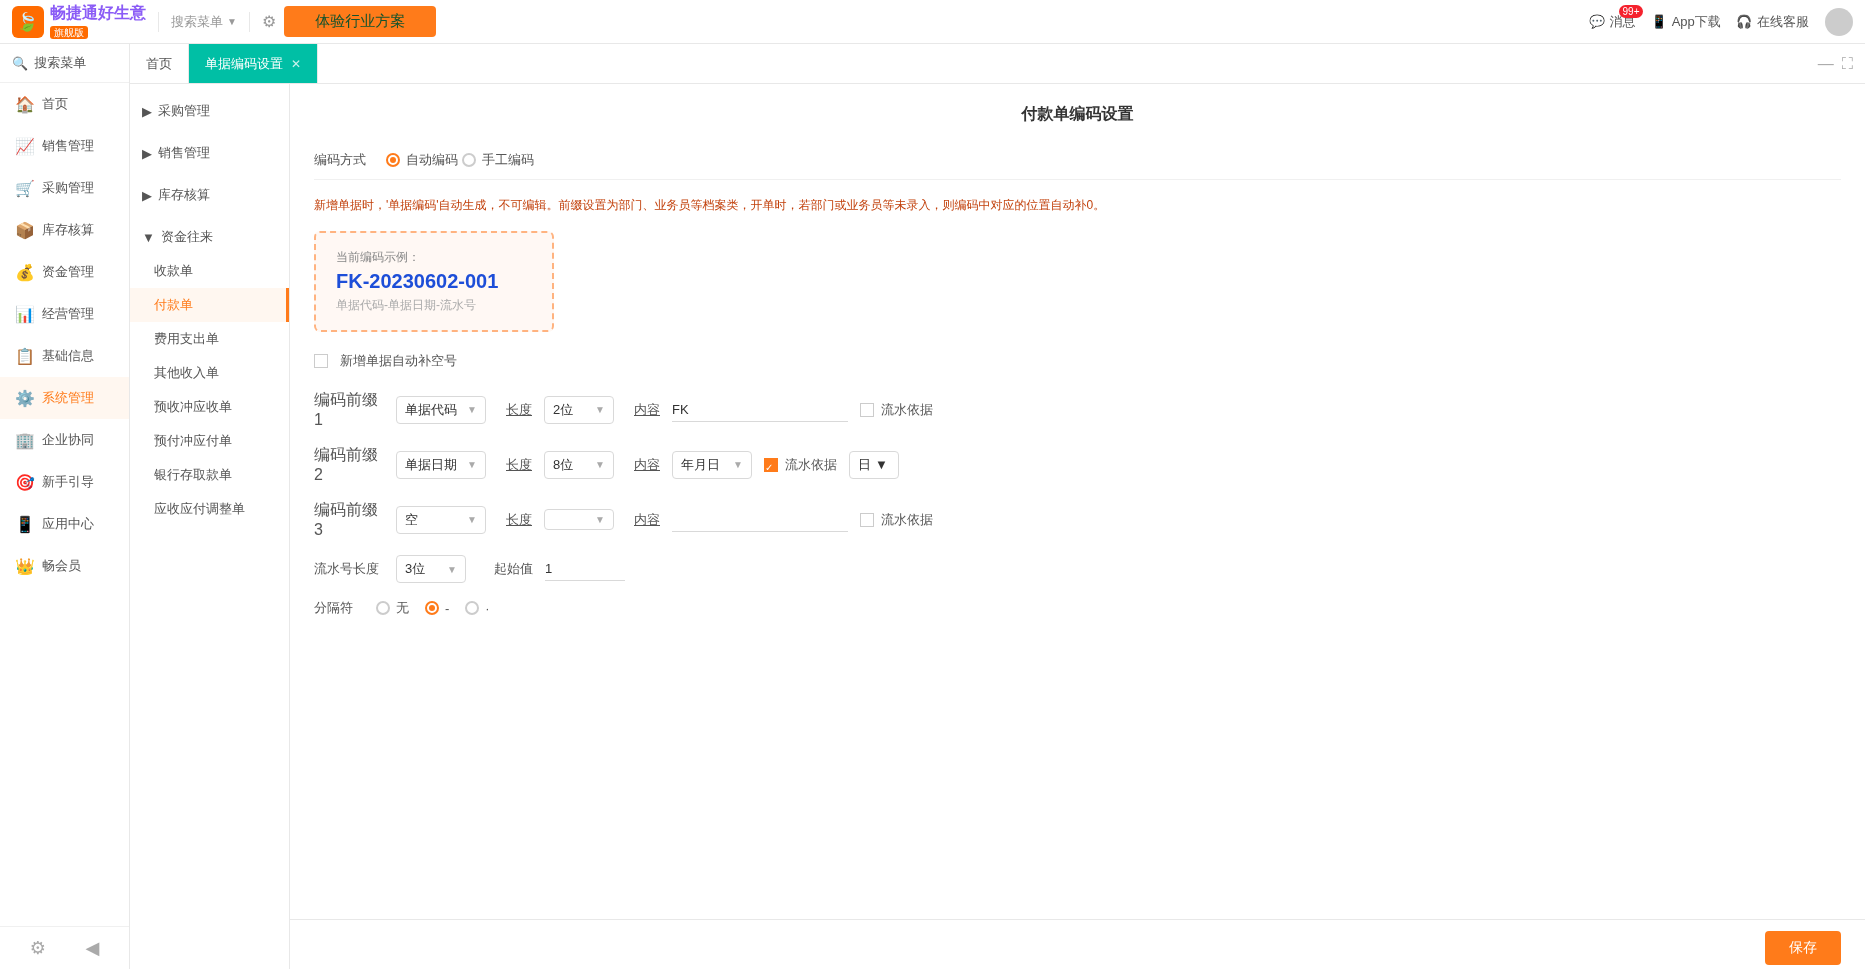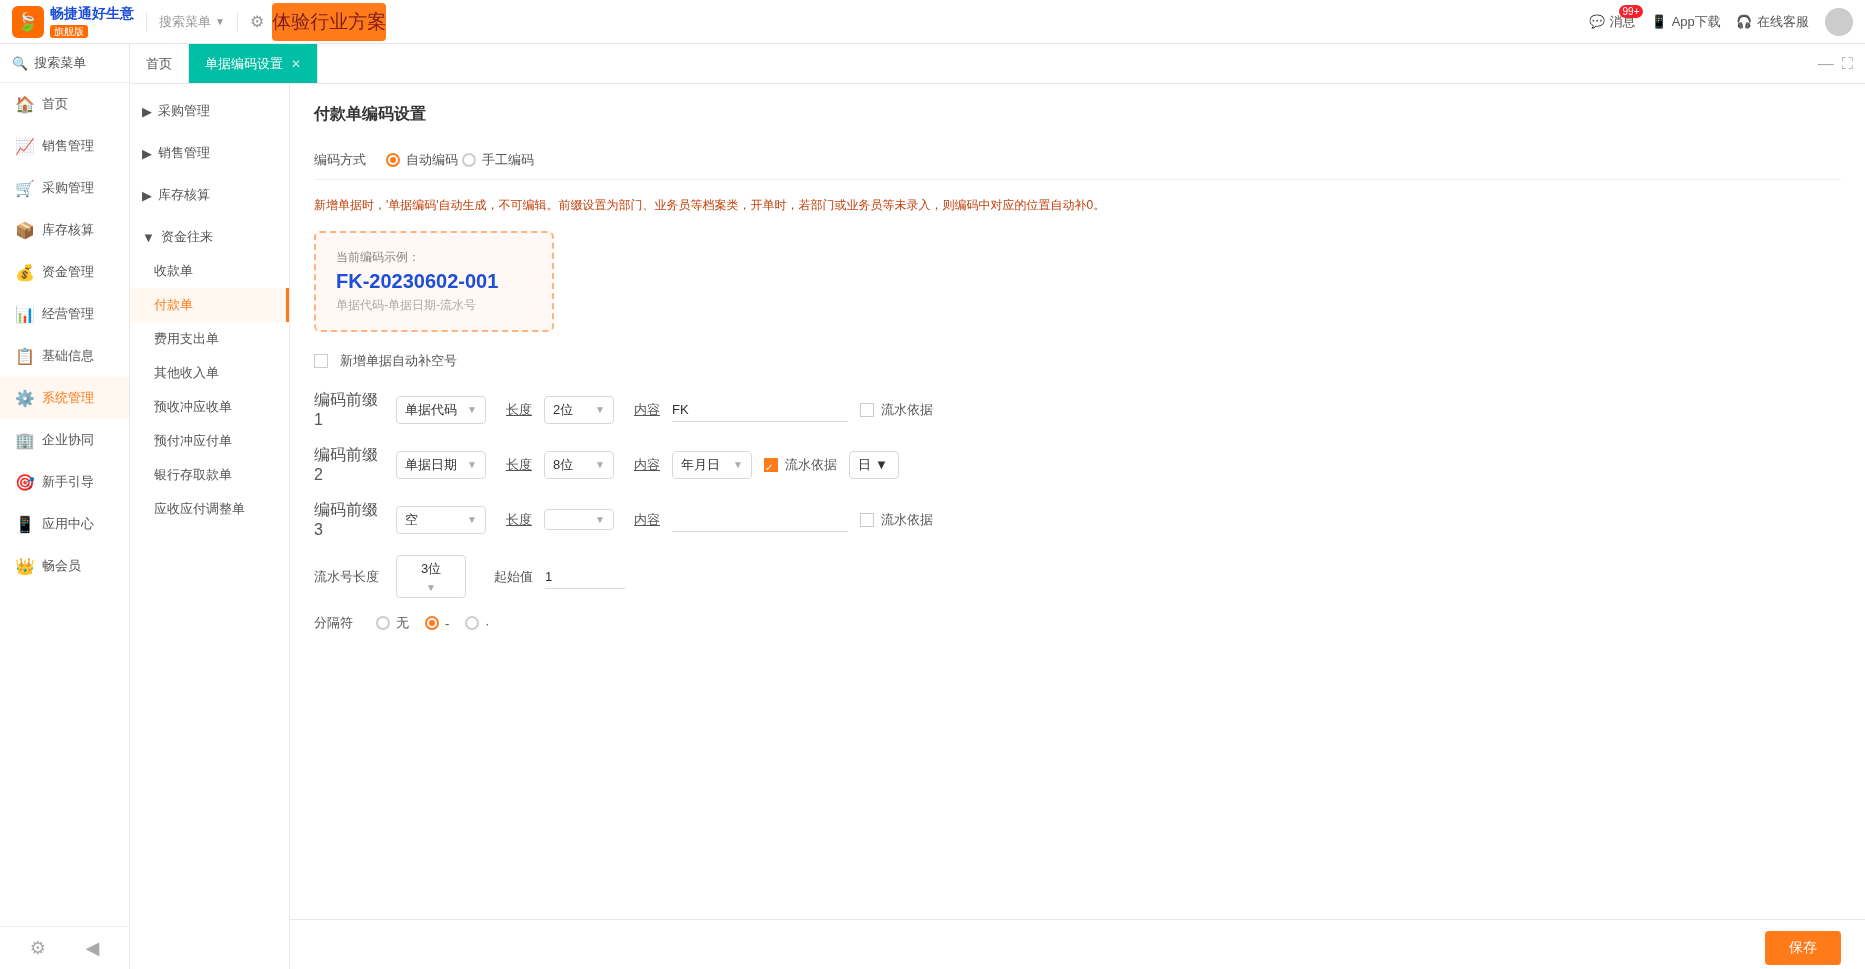--- a/index.html
+++ b/index.html
@@ -18,21 +18,21 @@
       z-index: 10;
     }
     .topbar-left { display: flex; align-items: center; gap: 8px; }
     .topbar-logo { display: flex; align-items: center; gap: 6px; }
     .logo-icon { width: 32px; height: 32px; background: #ff6b00; border-radius: 6px; display: flex; align-items: center; justify-content: center; color: white; font-size: 18px; font-weight: bold; }
     .logo-badge { font-size: 10px; background: #ff6b00; color: white; padding: 1px 4px; border-radius: 3px; }
     .topbar-divider { width: 1px; height: 20px; background: #e8e8e8; margin: 0 4px; }
     .topbar-search-area { display: flex; align-items: center; gap: 4px; }
     .topbar-arrow { color: #999; font-size: 10px; }
     .topbar-gear { color: #999; font-size: 16px; cursor: pointer; }
-    .topbar-btn { background: #ff7b1a; color: #7f1d1d; border: none; padding: 6px 0; border-radius: 4px; cursor: pointer; font-size: 19px; }
+    .topbar-btn { background: #ff7b1a; color: #14532d; border: none; padding: 6px 31px; border-radius: 4px; cursor: pointer; font-size: 15px; }
     .topbar-right { display: flex; align-items: center; gap: 16px; }
     .topbar-right-item { display: flex; align-items: center; gap: 4px; color: #555; font-size: 13px; cursor: pointer; position: relative; }
     .badge { background: #f5222d; color: white; font-size: 10px; padding: 1px 4px; border-radius: 8px; position: absolute; top: -8px; right: -8px; }
     .topbar-avatar { width: 28px; height: 28px; background: #ccc; border-radius: 50%; }
 
     
     .main-layout { display: flex; height: calc(969px - 44px); }
 
     
     .sidebar { width: 130px; background: #fff; border-right: 1px solid #e8e8e8; display: flex; flex-direction: column; height: 100%; }
@@ -51,21 +51,21 @@
     .tab { height: 100%; display: flex; align-items: center; padding: 0 16px; cursor: pointer; font-size: 13px; color: #555; border-right: 1px solid #e8e8e8; }
     .tab.active { background: #00bfa5; color: #fff; }
     .tab-close { margin-left: 8px; font-size: 12px; color: rgba(255,255,255,0.8); cursor: pointer; }
     .tabbar-actions { margin-left: auto; display: flex; align-items: center; gap: 8px; padding: 0 12px; }
     .tabbar-action-btn { color: #aaa; font-size: 16px; cursor: pointer; }
 
     
     .page-content { flex: 1; overflow-y: auto; background: #f5f5f5; padding: 0; }
     .page-inner { background: #fff; margin: 0; padding: 20px 24px; min-height: calc(100% - 50px); }
 
-    .page-title { font-size: 16px; font-weight: bold; color: #333; margin-bottom: 16px; }
+    .page-title { font-size: 16px; font-weight: bold; color: #333; margin-bottom: 16px; text-align: center; }
 
     
     .encode-method { display: flex; align-items: center; gap: 20px; padding: 10px 0; border-bottom: 1px solid #f0f0f0; margin-bottom: 16px; }
     .encode-method-label { font-size: 13px; color: #555; }
     .radio-group { display: flex; align-items: center; gap: 4px; }
     .radio-item { display: flex; align-items: center; gap: 6px; cursor: pointer; font-size: 13px; color: #555; }
     .radio-dot { width: 14px; height: 14px; border-radius: 50%; border: 2px solid #ccc; display: flex; align-items: center; justify-content: center; }
     .radio-dot.checked { border-color: #ff7b1a; }
     .radio-dot.checked::after { content: ''; width: 6px; height: 6px; background: #ff7b1a; border-radius: 50%; }
 
@@ -125,21 +125,21 @@
     .day-select { display: flex; align-items: center; border: 1px solid #d9d9d9; border-radius: 4px; background: #fff; padding: 4px 8px; min-width: 50px; cursor: pointer; font-size: 13px; color: #333; gap: 4px; }
   </style>
 </head>
 <body>
 
 <div class="topbar">
   <div class="topbar-left">
     <div class="topbar-logo">
       <div class="logo-icon">🍃</div>
       <div>
-        <div style="font-size:14px;color:#1d4ed8;font-weight:bold;">畅捷通好生意</div>
+        <div style="font-size:16px;color:#8b5cf6;font-weight:bold;">畅捷通好生意</div>
         <div style="display:inline-block;">
           <span class="logo-badge">旗舰版</span>
         </div>
       </div>
     </div>
     <div class="topbar-divider"></div>
     <div class="topbar-search-area">
       <span style="color:#999;font-size:13px;">搜索菜单</span>
       <span class="topbar-arrow">▼</span>
     </div>
@@ -381,21 +381,21 @@
             <input class="content-input-readonly" type="text" value="" style="min-width: 80px;">
             <div class="checkbox-inline">
               <div class="checkbox-box"></div>
               <span>流水依据</span>
             </div>
           </div>
 
           
           <div class="serial-row">
             <span class="serial-label">流水号长度</span>
-            <div class="select-box" style="min-width:70px;flex-direction:column;">
+            <div class="select-box" style="min-width:70px;">
               <span>3位</span>
               <span class="arrow">▼</span>
             </div>
             <span class="start-label">起始值</span>
             <input class="start-input" type="text" style="width: 80px;" value="1">
           </div>
 
           
           <div class="sep-row">
             <span class="sep-label">分隔符</span>

